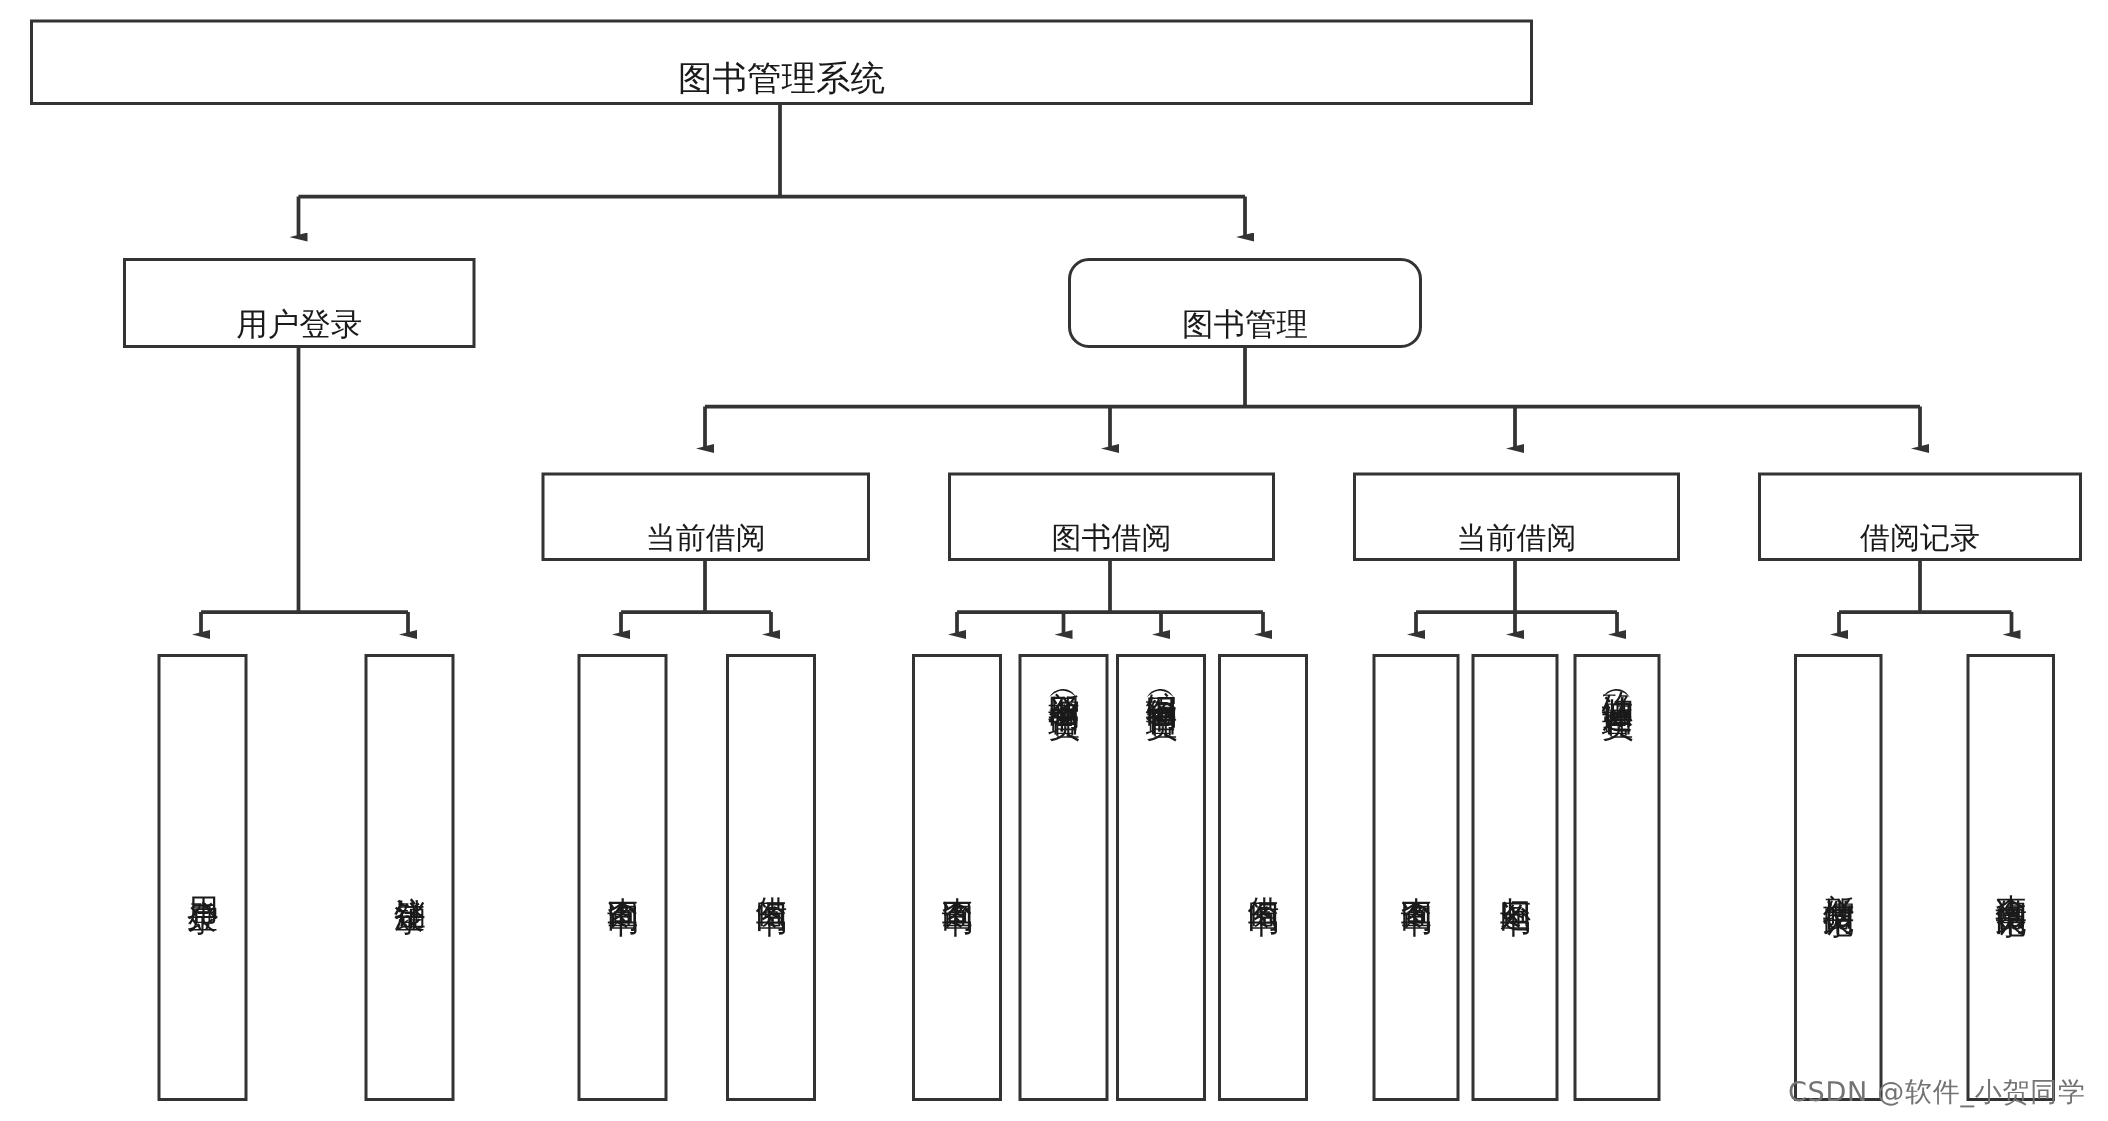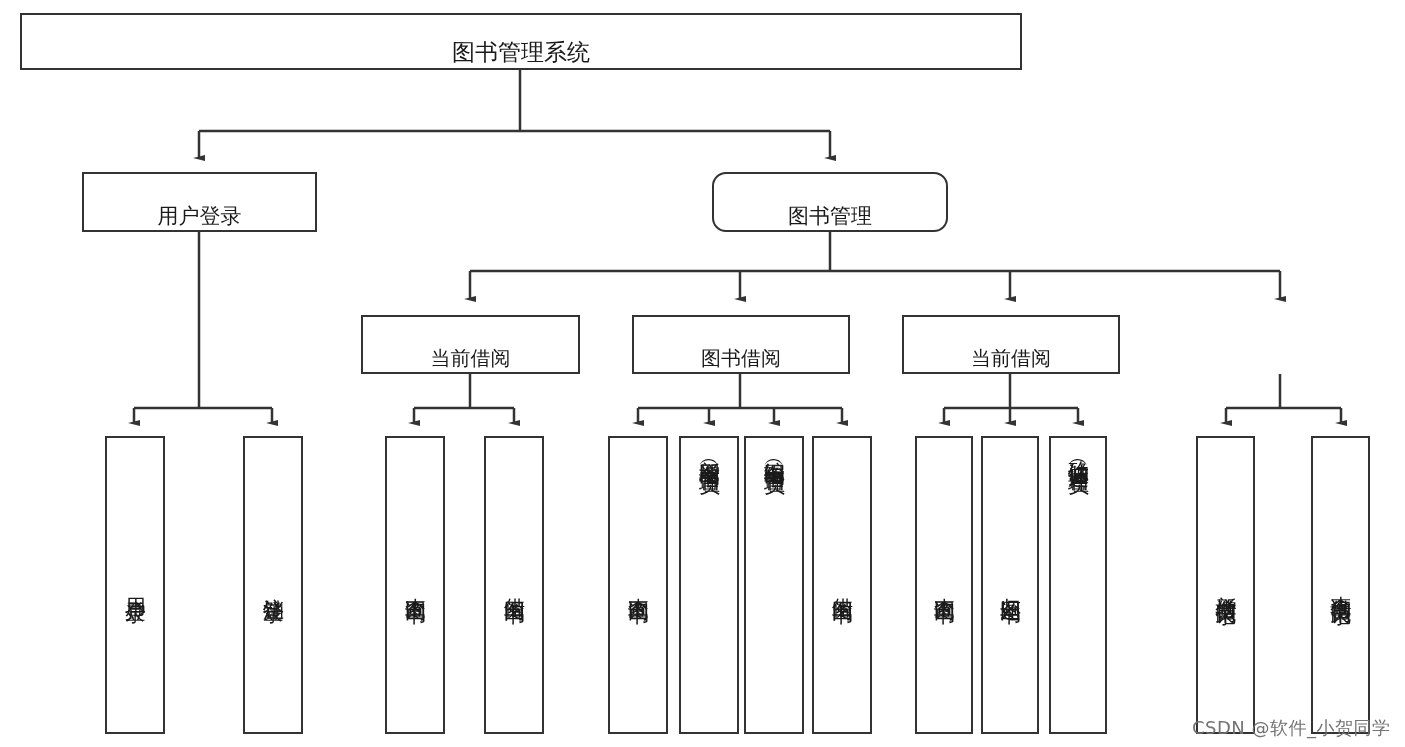--- a/index.html
+++ b/index.html
@@ -146,20 +146,23 @@
 
   <div class="node lvl3" style="left:361px; top:315px; width:219px; height:59px;">
     <span>当前借阅</span>
   </div>
   <div class="node lvl3" style="left:632px; top:315px; width:218px; height:59px;">
     <span>图书借阅</span>
   </div>
   <div class="node lvl3" style="left:902px; top:315px; width:218px; height:59px;">
     <span>当前借阅</span>
   </div>
+  <div class="node lvl3" style="left:1172px; top:315px; width:216px; height:59px;">
+    <span>借阅记录</span>
+  </div>
 
   <div class="node leaf" style="left:105px; top:436px; width:60px; height:298px;">
     <div class="leaf-inner">
         <span class="vtext">用户登录</span>
       </div>
   </div>
   <div class="node leaf" style="left:243px; top:436px; width:60px; height:298px;">
     <div class="leaf-inner">
         <span class="vtext">注销登录</span>
       </div>

